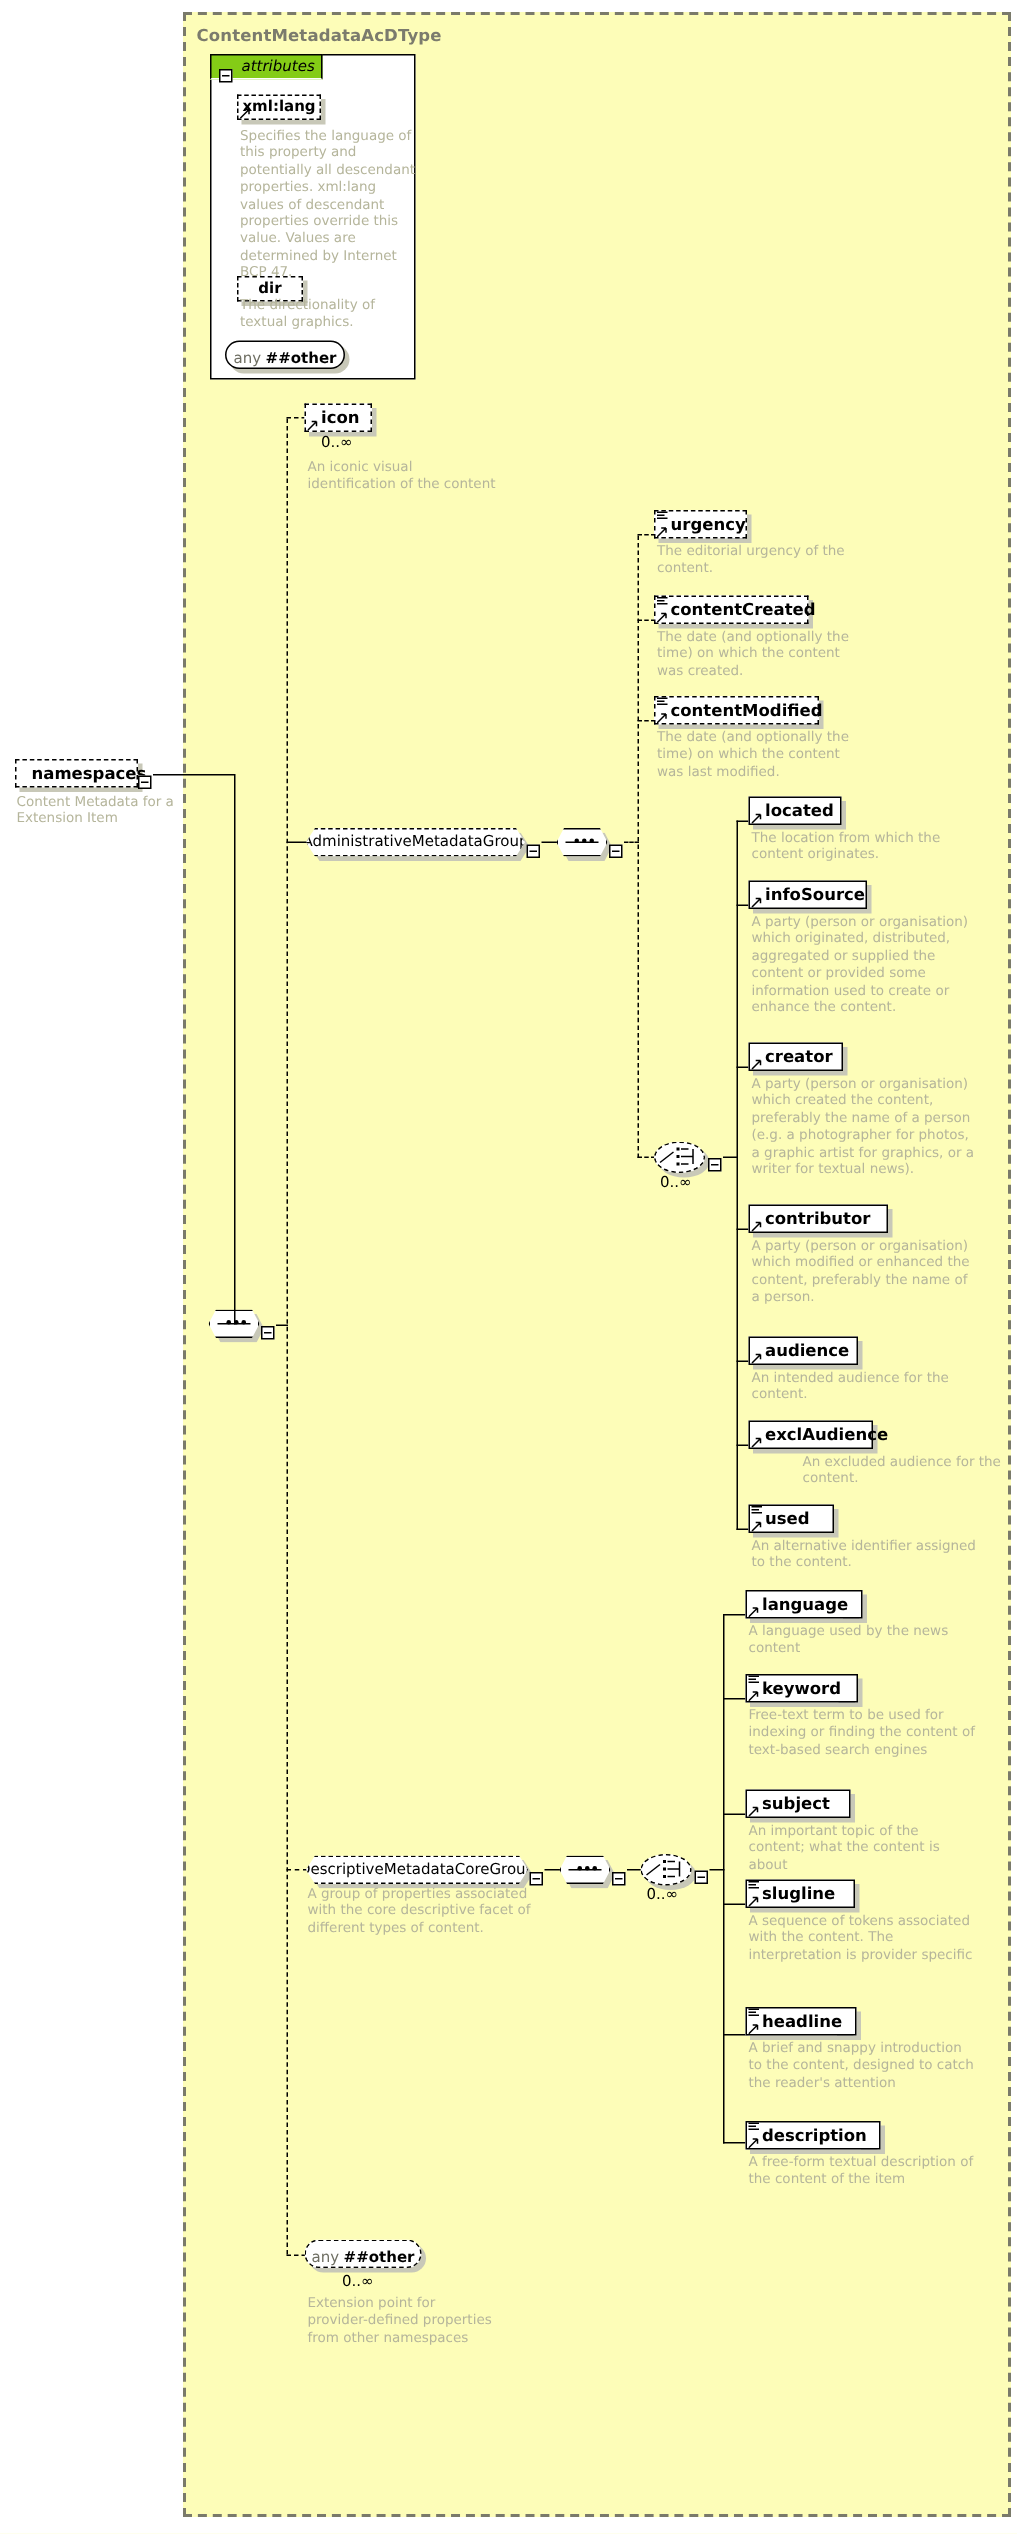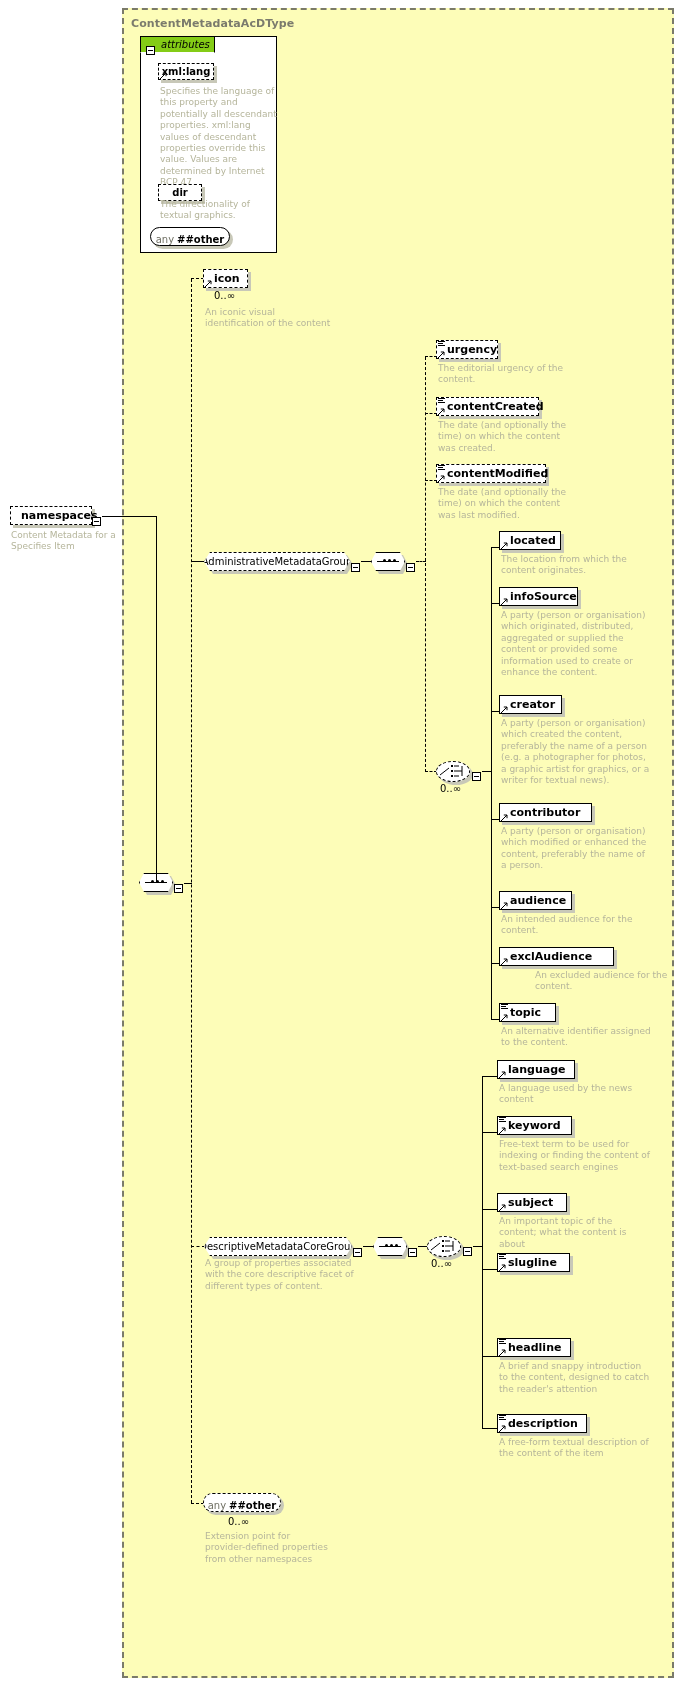--- a/index.html
+++ b/index.html
@@ -150,21 +150,21 @@
     </div>
   </div>
 
   <div class="node dashed" style="left:10px;top:506px;width:82px;">
     <div class="shadow"></div>
     <div class="body">
         <span class="nm">namespaces</span>
       </div>
   </div>
   <span style="position:absolute;left:92px;top:511px;z-index:3;"><i class="pm"></i></span>
-  <div class="doc w130" style="left:11px;top:530px;">Content Metadata for a Specifies Item</div>
+  <div class="doc w130" style="left:11px;top:530px;">Content Metadata for a Extension Item</div>
 
   <div class="ln lnh" style="left:102px;top:516px;width:54px;"></div>
 
   <div class="seqnode" style="left:139px;top:873px;">
     <div class="shadow"></div>
     <div class="body"></div>
     <div class="g"></div>
     <div class="d" style="left:12px;top:7px;"></div>
     <div class="d" style="left:17px;top:7px;"></div>
     <div class="d" style="left:22px;top:7px;"></div>
@@ -344,37 +344,37 @@
         <span class="nm">audience</span>
       </div>
     <span class="exp"><i class="pm plus"></i></span>
     <svg class="refarrow" viewBox="0 0 7 7">
       <path d="M0 7 L6 1 M6 1 L2.8 1 M6 1 L6 4.2" stroke="#000" stroke-width="1" fill="none"></path>
     </svg>
   </div>
   <div class="doc w150" style="left:501px;top:914px;">An intended audience for the content.</div>
 
   <div class="ln lnh" style="left:491px;top:963px;width:9px;"></div>
-  <div class="node solid" style="left:499px;top:947px;width:115px;">
+  <div class="node solid" style="left:499px;top:947px;width:83px;">
     <div class="shadow"></div>
     <div class="body">
         <span class="nm">exclAudience</span>
       </div>
     <span class="exp"><i class="pm plus"></i></span>
     <svg class="refarrow" viewBox="0 0 7 7">
       <path d="M0 7 L6 1 M6 1 L2.8 1 M6 1 L6 4.2" stroke="#000" stroke-width="1" fill="none"></path>
     </svg>
   </div>
   <div class="doc w150" style="left:501px;top:970px;margin-left:34px;">An excluded audience for the content.</div>
 
   <div class="ln lnh" style="left:491px;top:1019px;width:9px;"></div>
   <div class="node solid" style="left:499px;top:1003px;width:57px;">
     <div class="shadow"></div>
     <div class="body">
-        <span class="nm">topic</span>
+        <span class="nm">used</span>
       </div>
     <span class="exp"><i class="pm plus"></i></span>
     <div class="lines">
         <i></i>
         <i></i>
         <i></i>
       </div>
     <svg class="refarrow" viewBox="0 0 7 7">
       <path d="M0 7 L6 1 M6 1 L2.8 1 M6 1 L6 4.2" stroke="#000" stroke-width="1" fill="none"></path>
     </svg>
@@ -474,20 +474,21 @@
     <span class="exp"><i class="pm plus"></i></span>
     <div class="lines">
         <i></i>
         <i></i>
         <i></i>
       </div>
     <svg class="refarrow" viewBox="0 0 7 7">
       <path d="M0 7 L6 1 M6 1 L2.8 1 M6 1 L6 4.2" stroke="#000" stroke-width="1" fill="none"></path>
     </svg>
   </div>
+  <div class="doc w150" style="left:499px;top:1276px;">A sequence of tokens associated with the content. The interpretation is provider specific</div>
 
   <div class="ln lnh" style="left:482px;top:1356px;width:17px;"></div>
   <div class="node solid" style="left:497px;top:1338px;width:74px;">
     <div class="shadow"></div>
     <div class="body">
         <span class="nm">headline</span>
       </div>
     <span class="exp"><i class="pm plus"></i></span>
     <div class="lines">
         <i></i>

